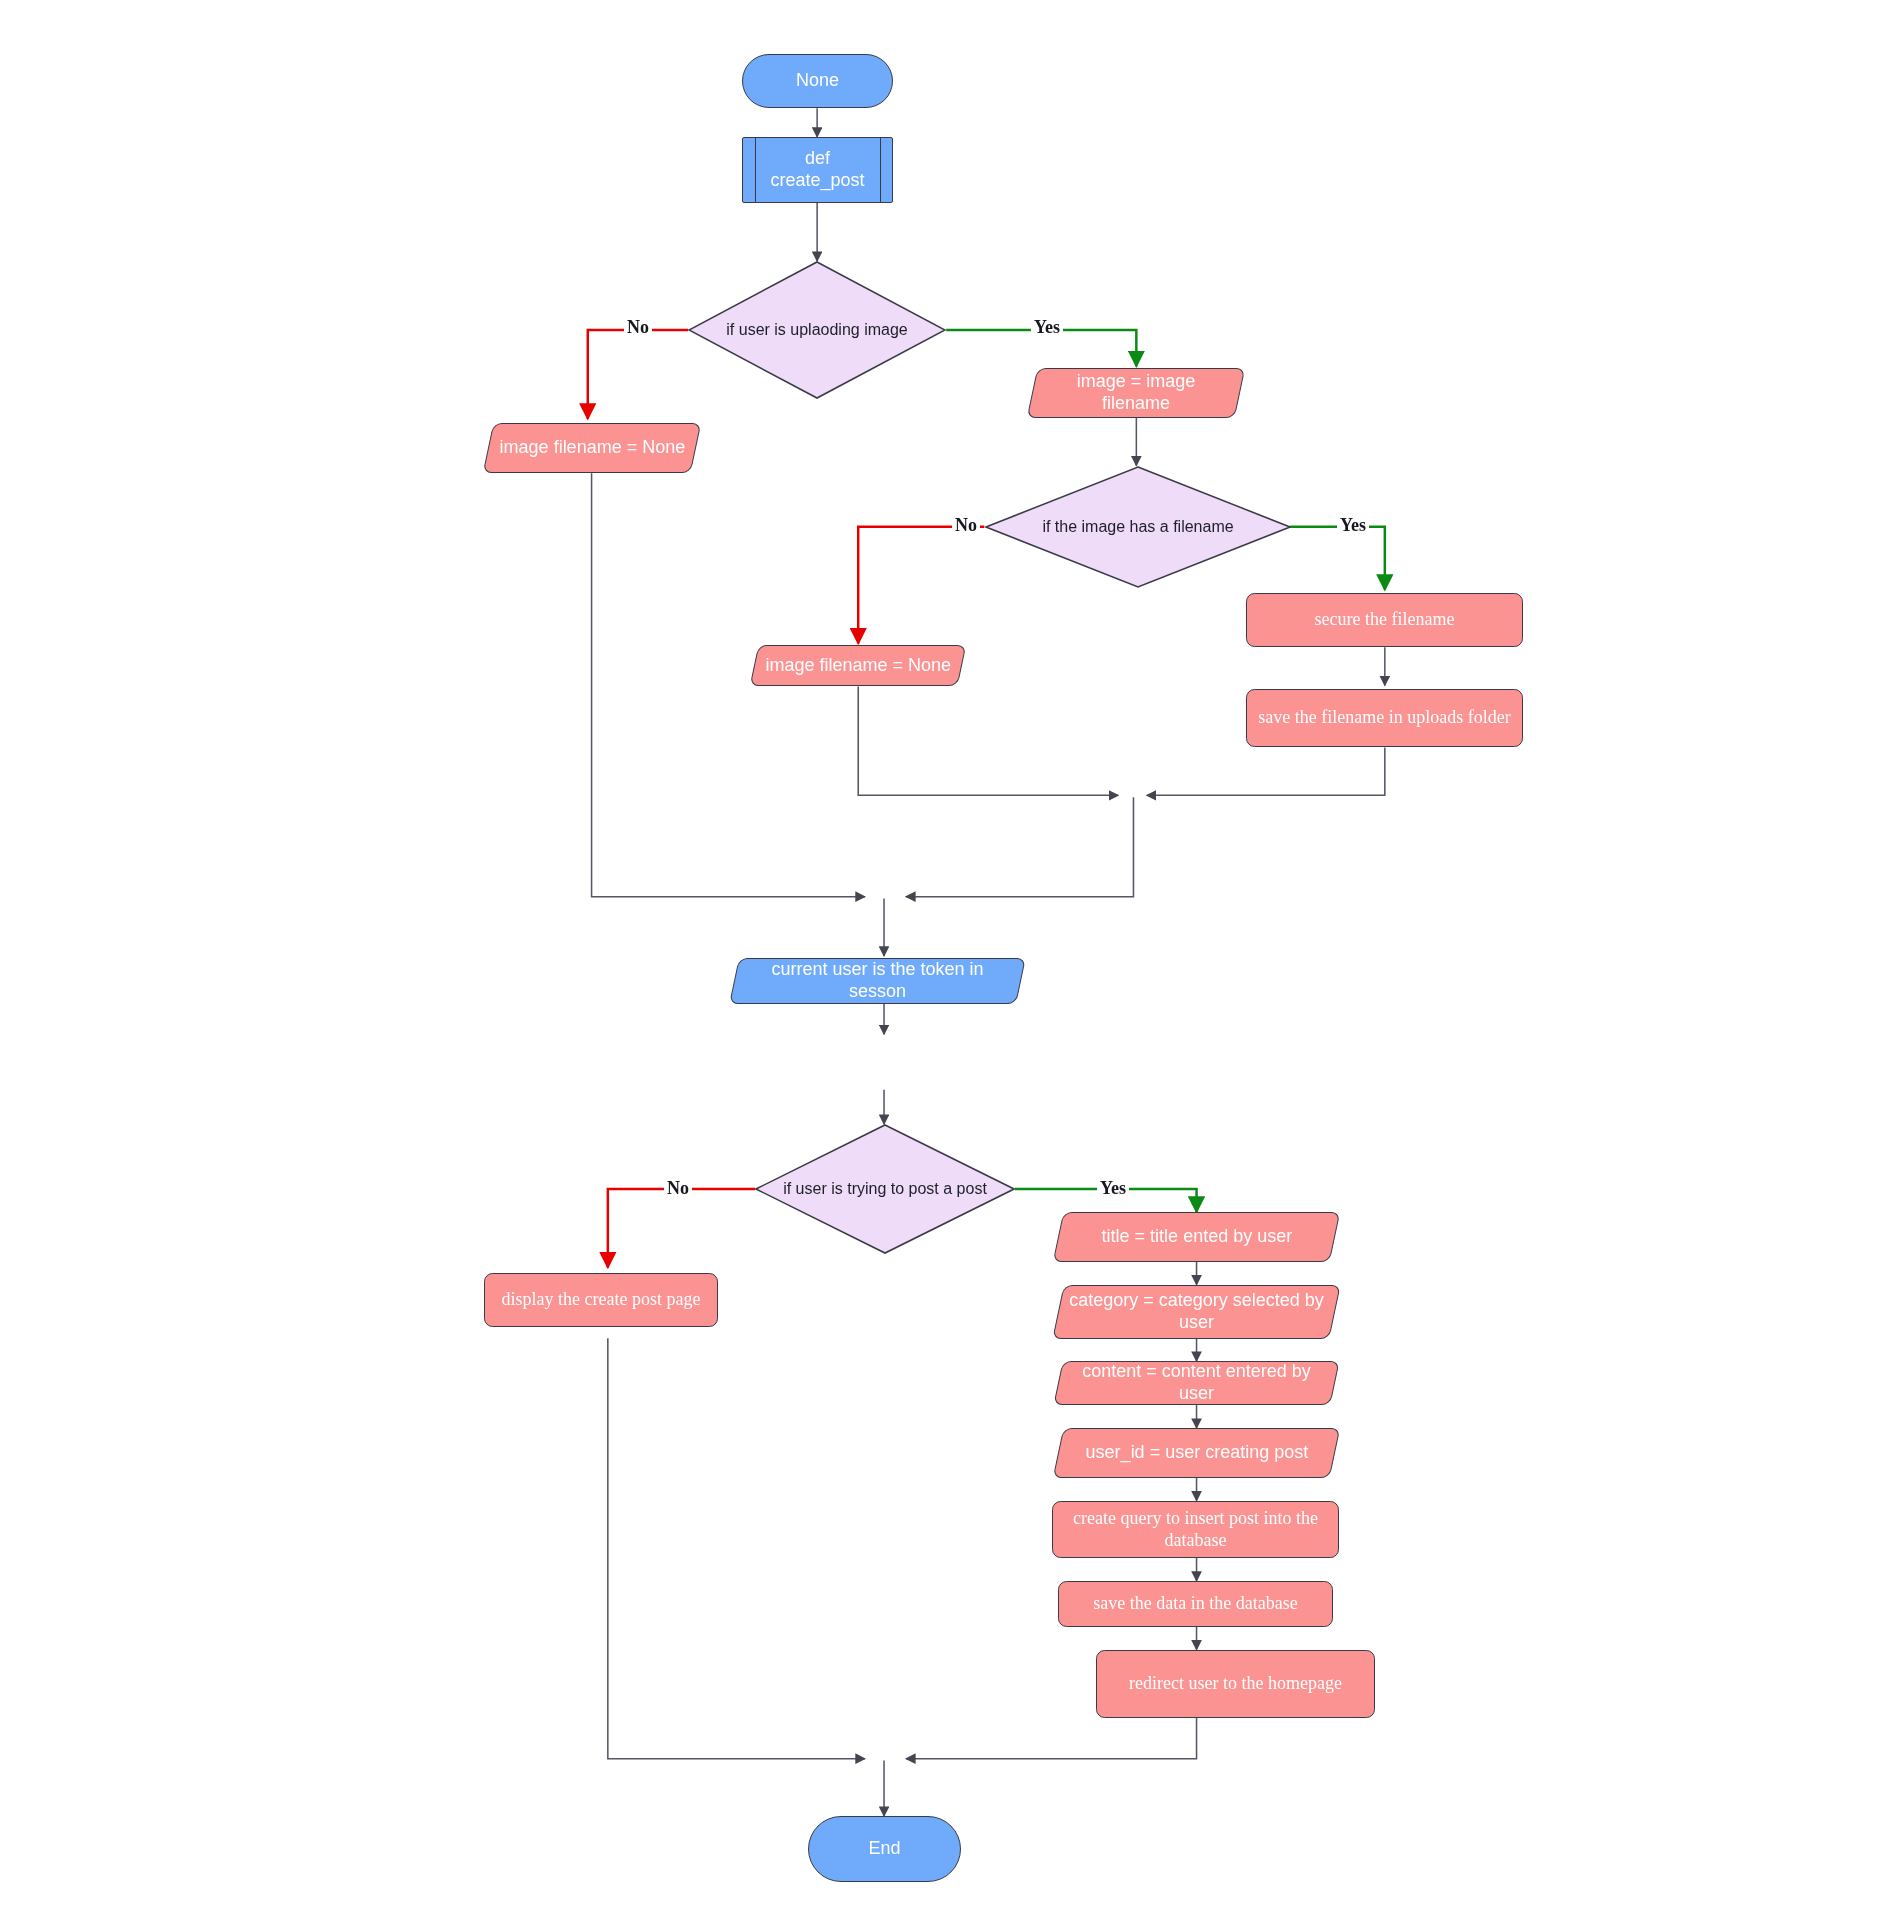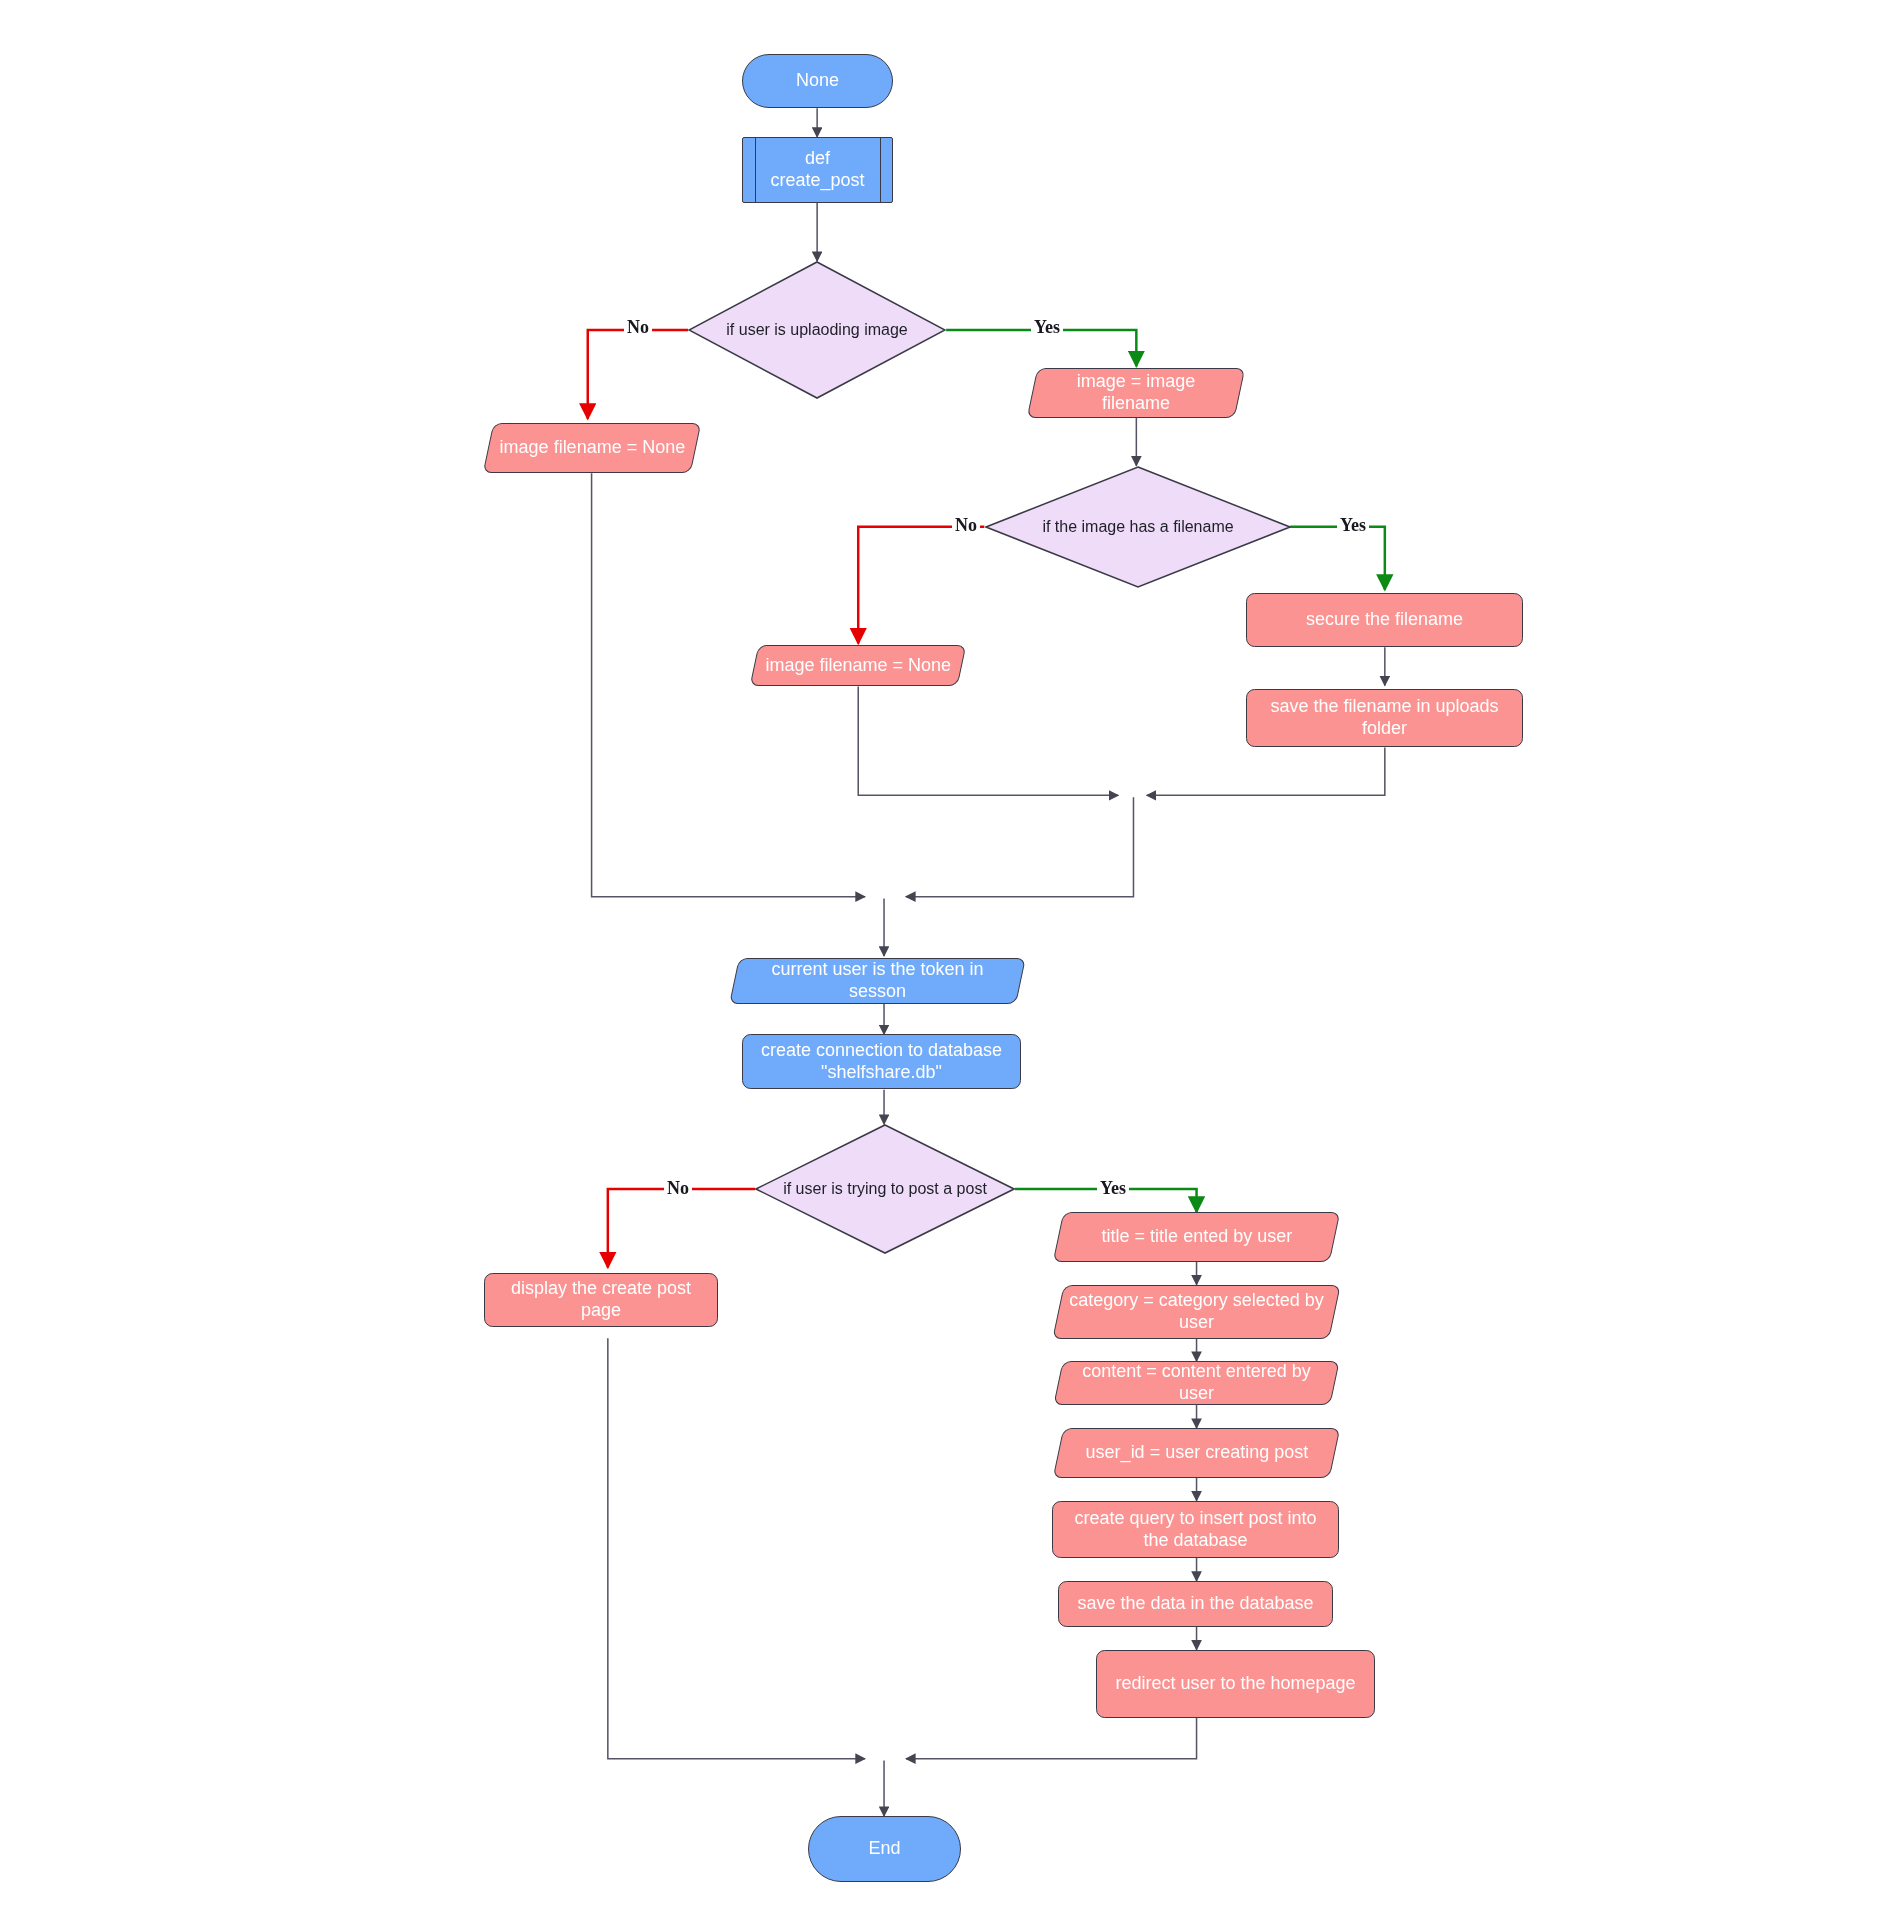--- a/index.html
+++ b/index.html
@@ -37,20 +37,21 @@
     z-index: 3;
   }
   .node .lbl { display: block; padding: 0 9.6px; }
 
   
   .stadium {
     border-radius: 955px;
   }
   .rounded {
     border-radius: 8.6px;
+    font-family: Liberation Serif, serif;
   }
   .para {
     border-radius: 8.6px;
     transform: skewX(-12deg);
   }
   .para > .lbl { transform: skewX(12deg); }
 
   .subroutine {
     border-radius: 2px;
   }
@@ -207,24 +208,20 @@
   </div>
 
   <div class="node rounded fill-red" style="left:1246px; top:689px; width:277px; height:58px;">
     <span class="lbl">save the filename in uploads folder</span>
   </div>
 
   <div class="node para fill-blue" style="left:734px; top:958px; width:287px; height:46px;">
     <span class="lbl">current user is the token in sesson</span>
   </div>
 
-  <div class="node rounded fill-blue" style="left:742px; top:1034px; width:279px; height:55px;">
-    <span class="lbl" style="white-space:pre-line;">create connection to database
-"shelfshare.db"</span>
-  </div>
 
   <div class="node diamond" style="left:755px; top:1124px; width:260px; height:130px;">
     <svg class="dshape" viewBox="0 0 272 136" preserveAspectRatio="none">
       <polygon points="136,1 271,68 136,135 1,68" fill="#eedcf8" stroke="#3a3a46" stroke-width="1.6"></polygon>
     </svg>
     <span class="dlabel">if user is trying to post a post</span>
   </div>
 
   <div class="node rounded fill-red" style="left:484px; top:1273px; width:234px; height:54px;">
     <span class="lbl">display the create post page</span>

